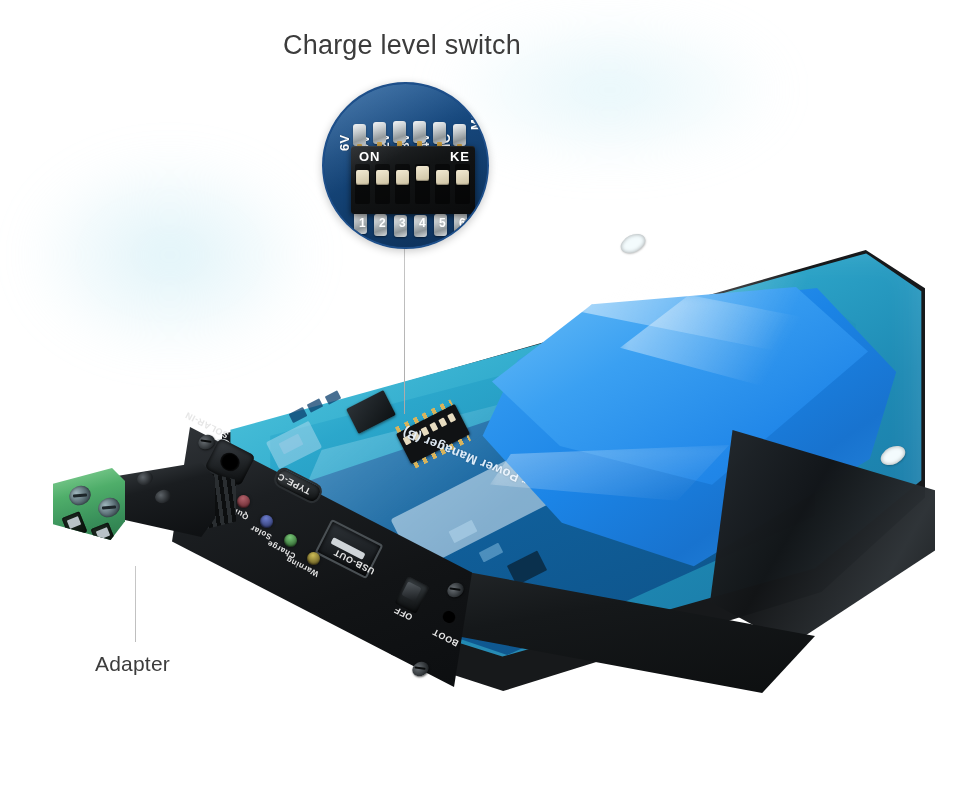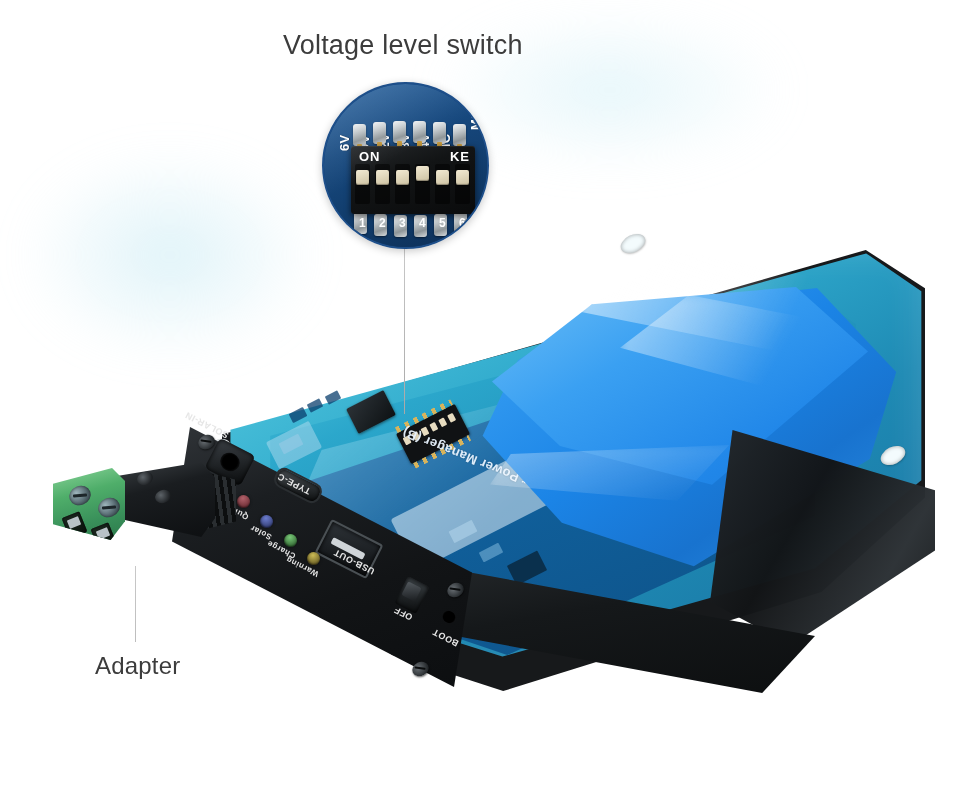--- a/index.html
+++ b/index.html
@@ -15,21 +15,21 @@
 
   
   .annot{
     position:absolute;
     color:#3c3c3c;
     font-weight:400;
     white-space:nowrap;
     letter-spacing:.2px;
   }
   #title-label{left:283px;top:30px;font-size:27px;}
-  #adapter-label{left:95px;top:652px;font-size:24px;}
+  #adapter-label{left:95px;top:652px;font-size:21px;}
 
   
   .leader{position:absolute;background:#b9b9b9;}
   #leader-switch{left:404px;top:244px;width:1px;height:170px;
      background:linear-gradient(to bottom,#c9c9c9,#a8a8a8);}
   #leader-adapter{left:135px;top:566px;width:1px;height:76px;
      background:linear-gradient(to bottom,#c8c8c8,#bdbdbd);}
 
   
   #device{position:absolute;left:150px;top:195px;width:790px;height:530px;}
@@ -502,16 +502,16 @@
       <div class="co-num" style="left:35px;">1</div>
       <div class="co-num" style="left:55px;">2</div>
       <div class="co-num" style="left:75px;">3</div>
       <div class="co-num" style="left:95px;">4</div>
       <div class="co-num" style="left:115px;">5</div>
       <div class="co-num" style="left:135px;">6</div>
     </div>
     <div id="callout-gloss"></div>
   </div>
 
-  <div class="annot" id="title-label">Voltage level switch</div>
+  <div class="annot" id="title-label">Charge level switch</div>
   <div class="annot" id="adapter-label">Adapter</div>
 
 </div>
 
 </body></html>

